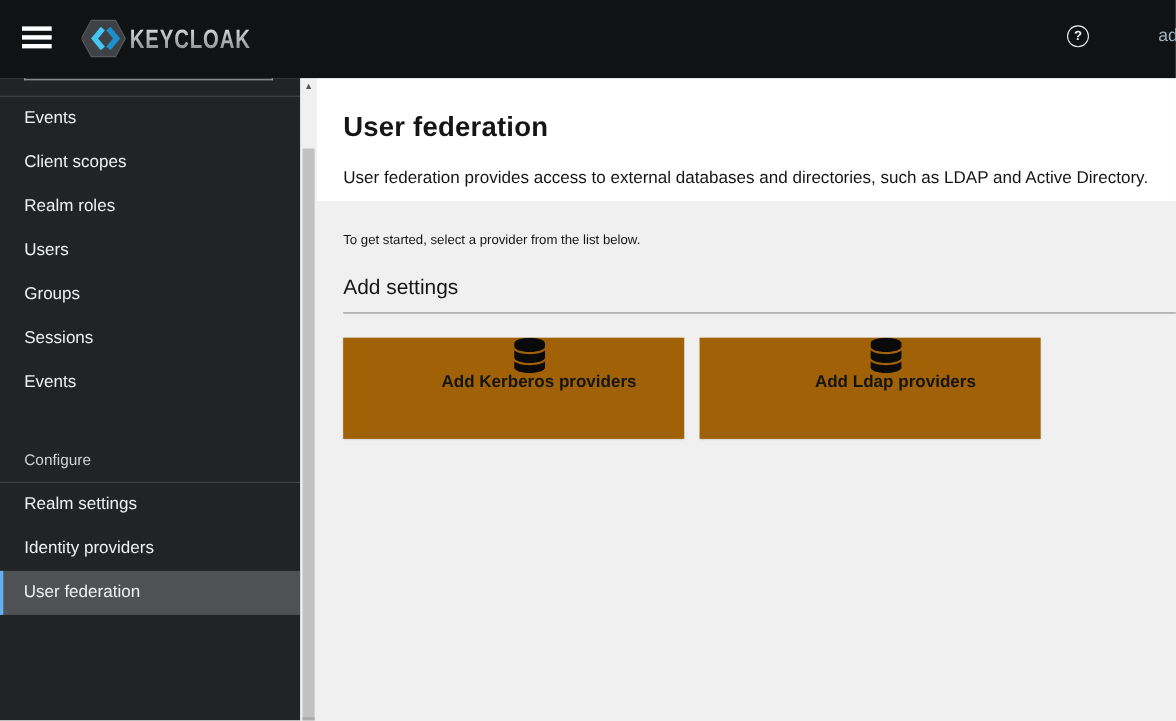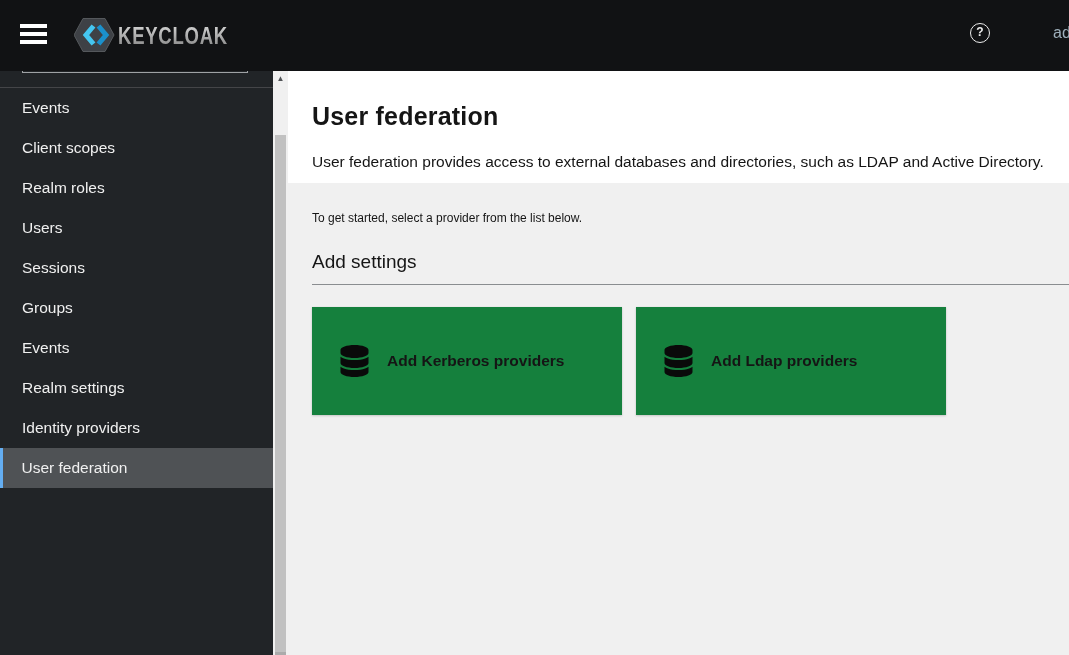--- a/index.html
+++ b/index.html
@@ -51,23 +51,23 @@
   .main { position:absolute; top:71px; left:288px; width:781px; height:584px; }
   .page-header { background:#ffffff; height:112px; padding:31px 24px 0 24px; }
   .page-title { font-size:25px; font-weight:600; color:#151515; letter-spacing:0.2px; }
   .page-subtitle { margin-top:22px; font-size:15.5px; color:#151515; }
   .page-content { background:#f0f0f0; height:472px; padding:28px 0 0 24px; }
   .intro-text { font-size:12px; color:#151515; }
   .providers-heading-wrap { margin-top:26px; margin-right:0;
     border-bottom:1px solid #8a8d90; padding-bottom:11px; }
   .providers-heading { font-size:19px; font-weight:500; color:#151515; }
   .cards { margin-top:22px; display:flex; gap:14px; }
-  .provider-card { width:310px; height:108px; background:#15803d;
+  .provider-card { width:310px; height:92px; background:#a16207;
     box-shadow:0 1px 2px rgba(3,3,3,0.16), 0 0 1px rgba(3,3,3,0.1);
-    display:flex; align-items:center; padding-left:28px; cursor:pointer; }
+    display:flex; align-items:center; padding-left:28px; cursor:pointer;flex-direction:column; }
   .provider-card .db-icon { width:29px; height:32px; flex:none; }
   .provider-card .card-label { margin-left:18px; font-size:15.5px; font-weight:700;
     color:#151515; }
 </style>
 </head>
 <body>
 
 <div class="app">
 
   <div class="masthead">
@@ -94,24 +94,25 @@
 
   <div class="sidebar">
     <div class="realm-block">
       <div class="realm-select-edge"></div>
     </div>
 
     <div class="nav-item">Events</div>
     <div class="nav-item">Client scopes</div>
     <div class="nav-item">Realm roles</div>
     <div class="nav-item">Users</div>
+    <div class="nav-item">Groups</div>
     <div class="nav-item">Sessions</div>
-    <div class="nav-item">Groups</div>
     <div class="nav-item">Events</div>
 
+    <div class="nav-section-title nav-section-configure">Configure</div>
     <div class="nav-item">Realm settings</div>
     <div class="nav-item">Identity providers</div>
     <div class="nav-item current">User federation</div>
   </div>
 
   <div class="scrollbar">
     <div class="scroll-up">▲</div>
     <div class="scroll-thumb"></div>
     <div class="scroll-down"></div>
   </div>

